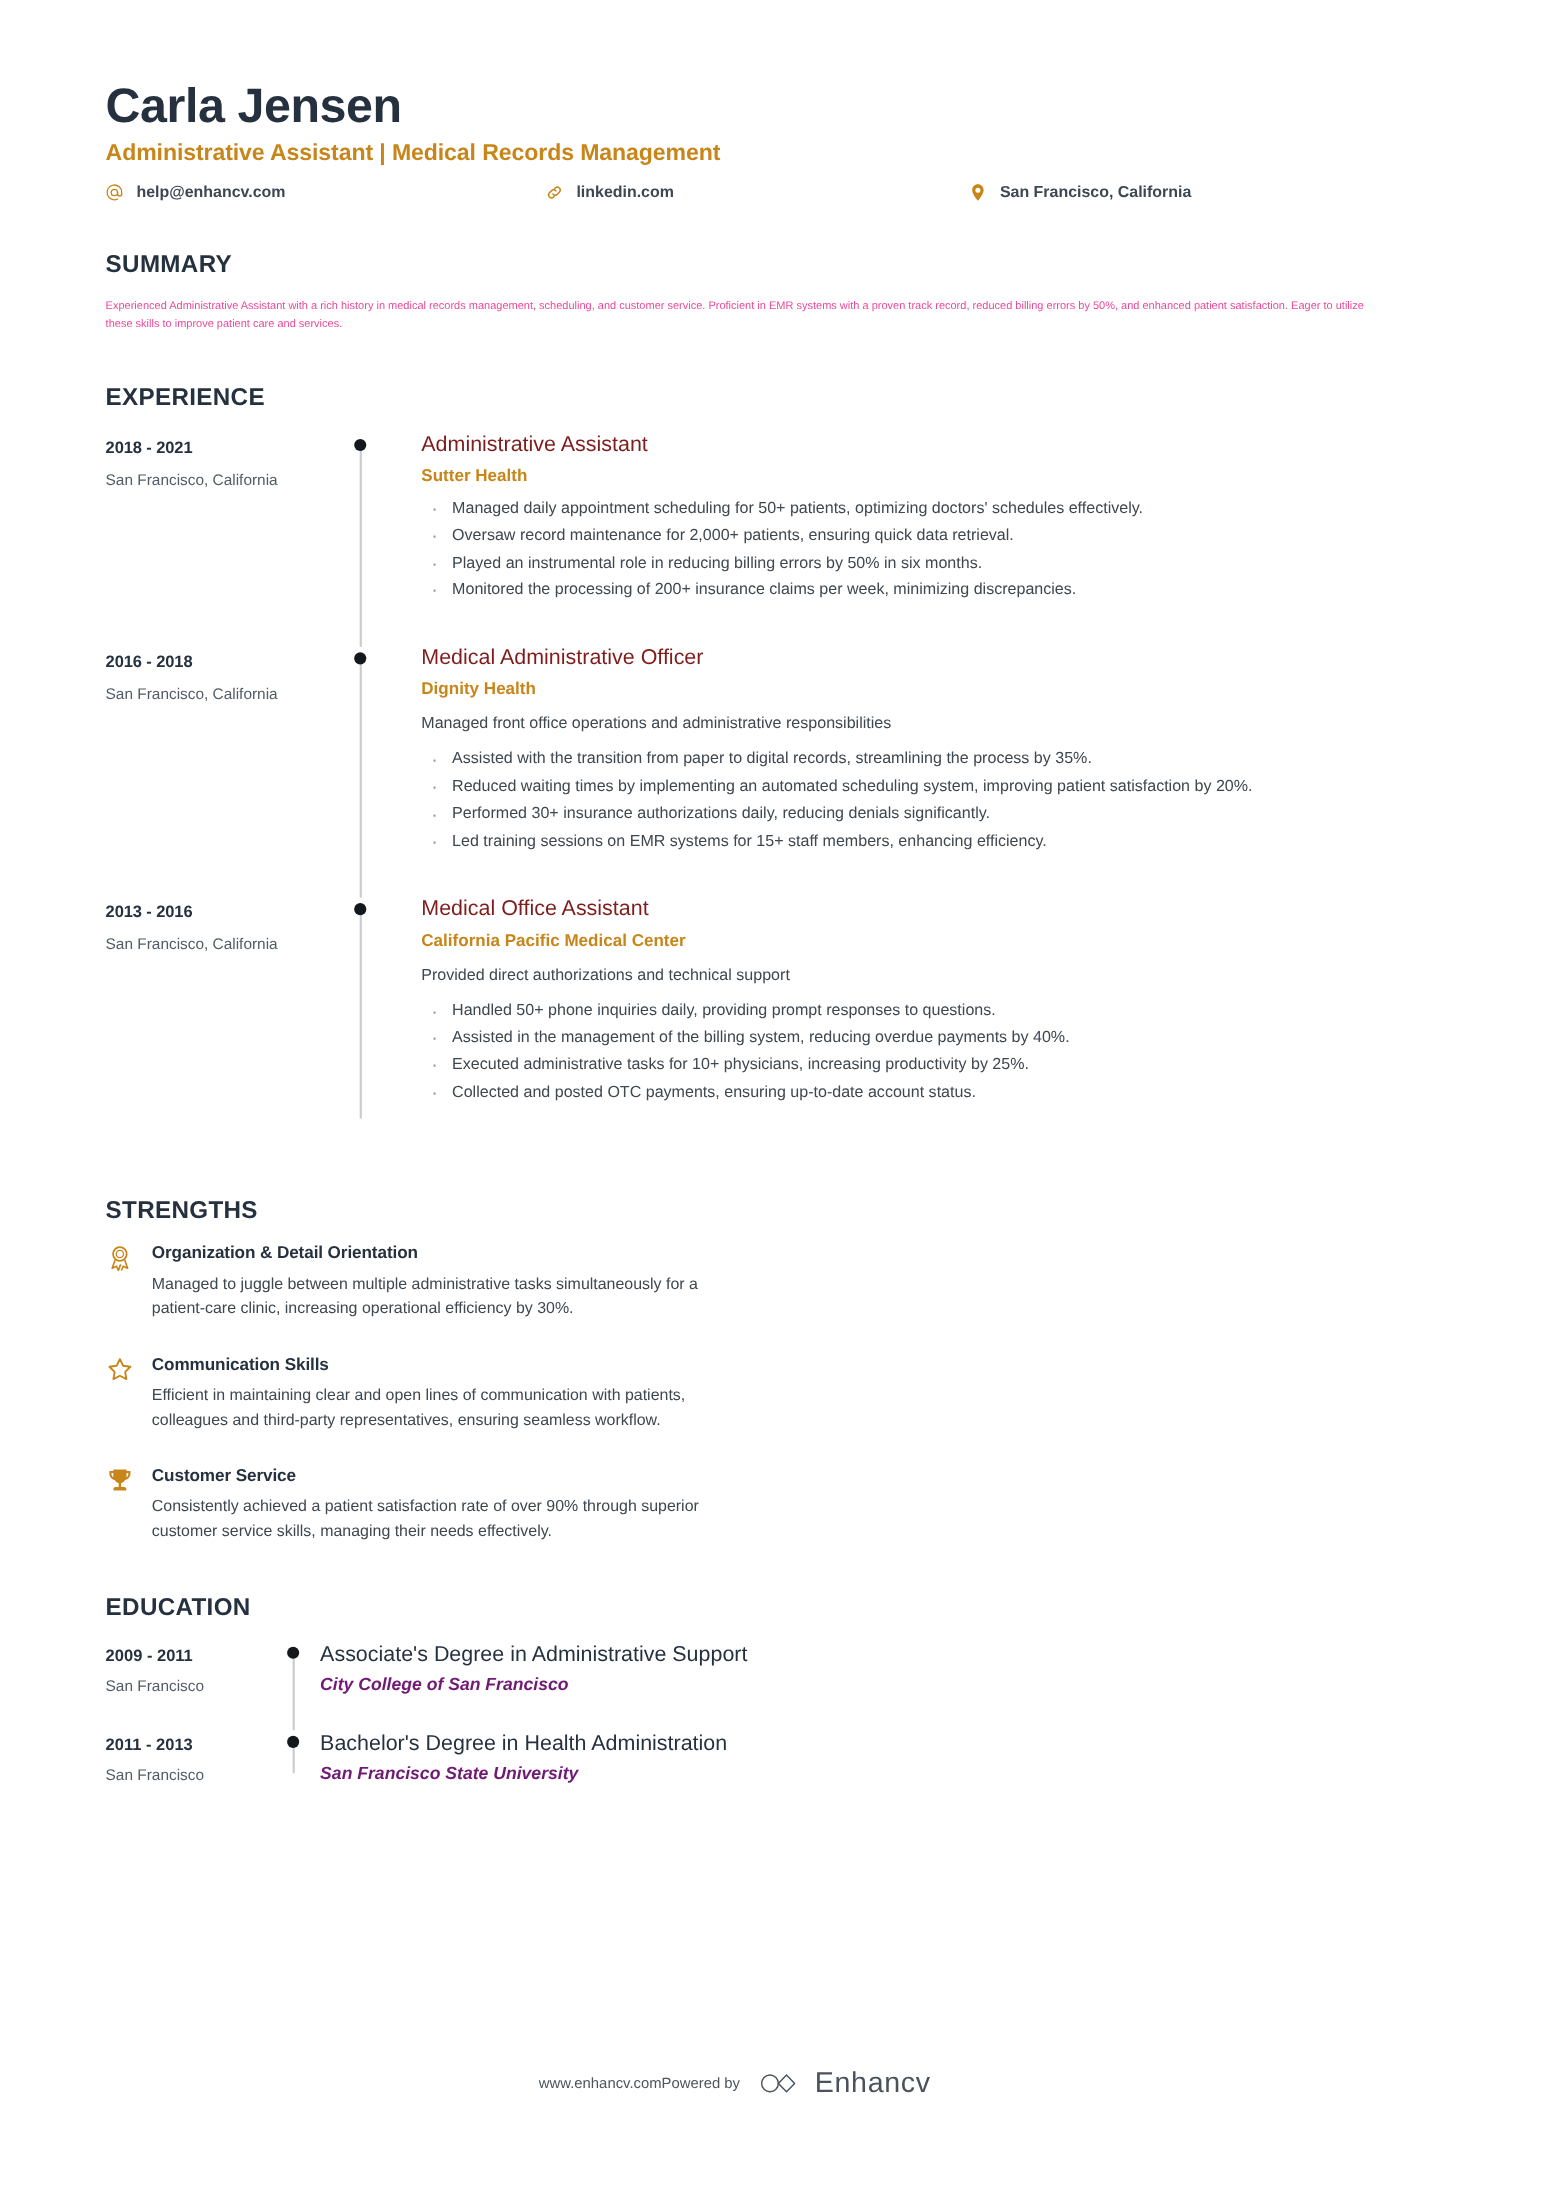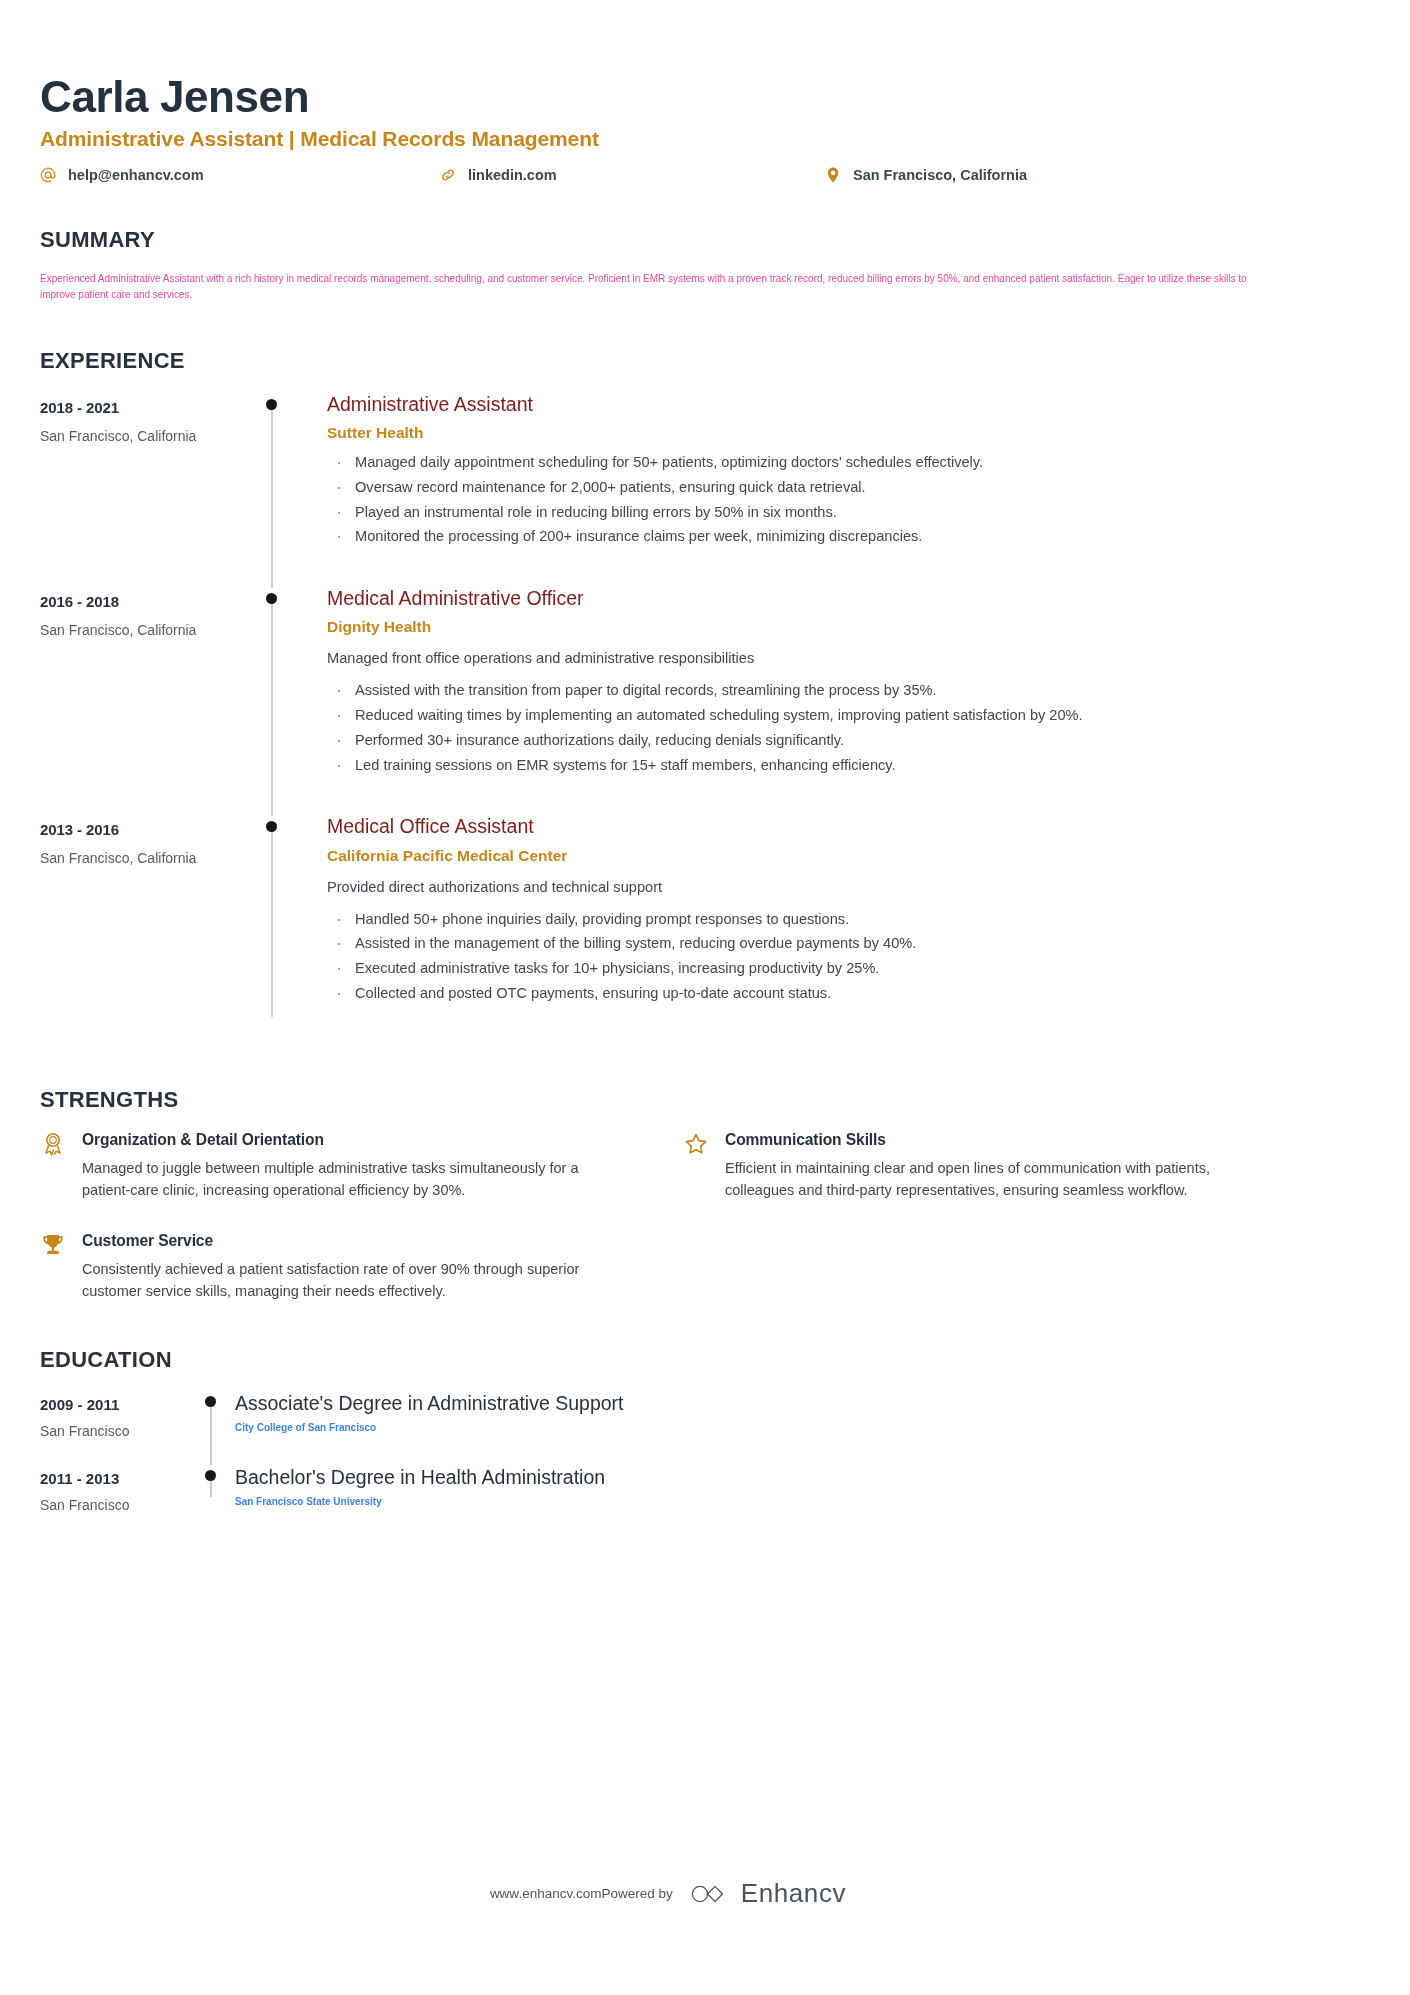--- a/index.html
+++ b/index.html
@@ -13,21 +13,21 @@
   body {
     font-family: "Liberation Sans", sans-serif;
     color: #3a4149;
     position: relative;
     overflow: hidden;
   }
 
   .page {
     width: 1336px;
     height: 1995px;
-    padding: 0 40px;
+    padding: 0 96px;
     position: relative;
   }
 
   
   .header { padding-top: 72px; }
 
   .name {
     font-size: 44px;
     font-weight: bold;
     color: #26313f;
@@ -255,23 +255,24 @@
     background: #14181d;
   }
   .edu-body { flex: 1 1 auto; padding-bottom: 32px; }
   .edu-degree {
     font-size: 19.5px;
     color: #26313f;
     line-height: 1.25;
   }
   .edu-school {
     margin-top: 7px;
-    font-size: 10px;
-    font-weight: bold;
-    color: #3b82f6;
+    font-size: 16px;
+    font-weight: bold;
+    color: #701a75;
+    font-style: italic;
   }
 
   
   .footer {
     position: absolute;
     left: 96px;
     right: 96px;
     bottom: 86px;
     display: flex;
     align-items: center;

